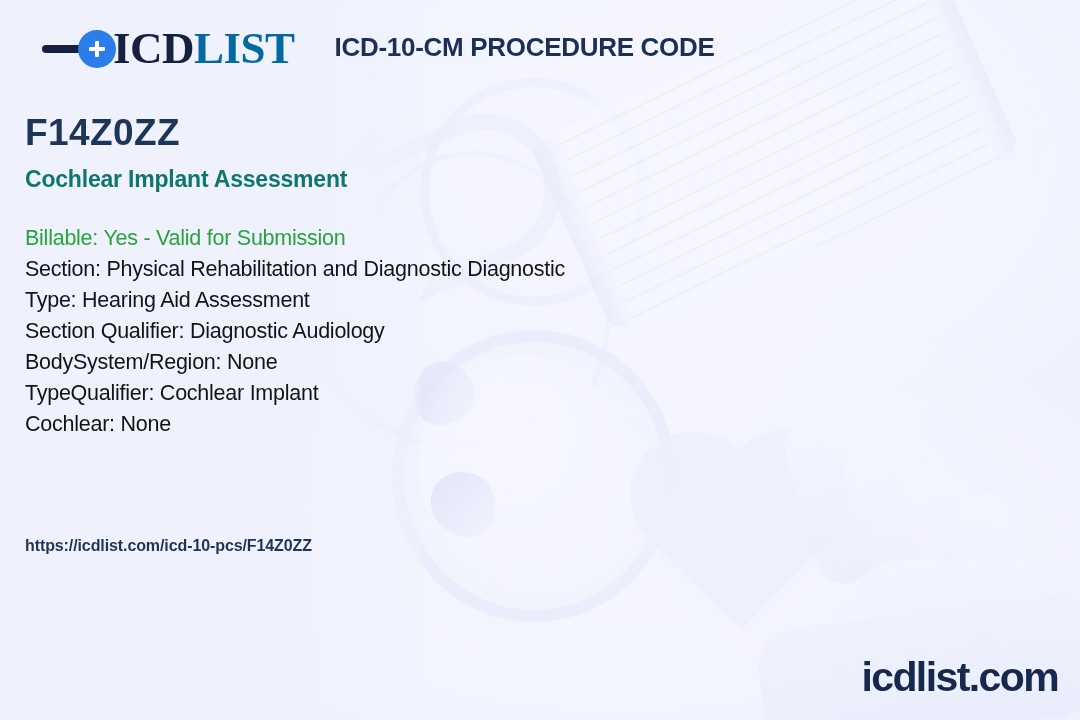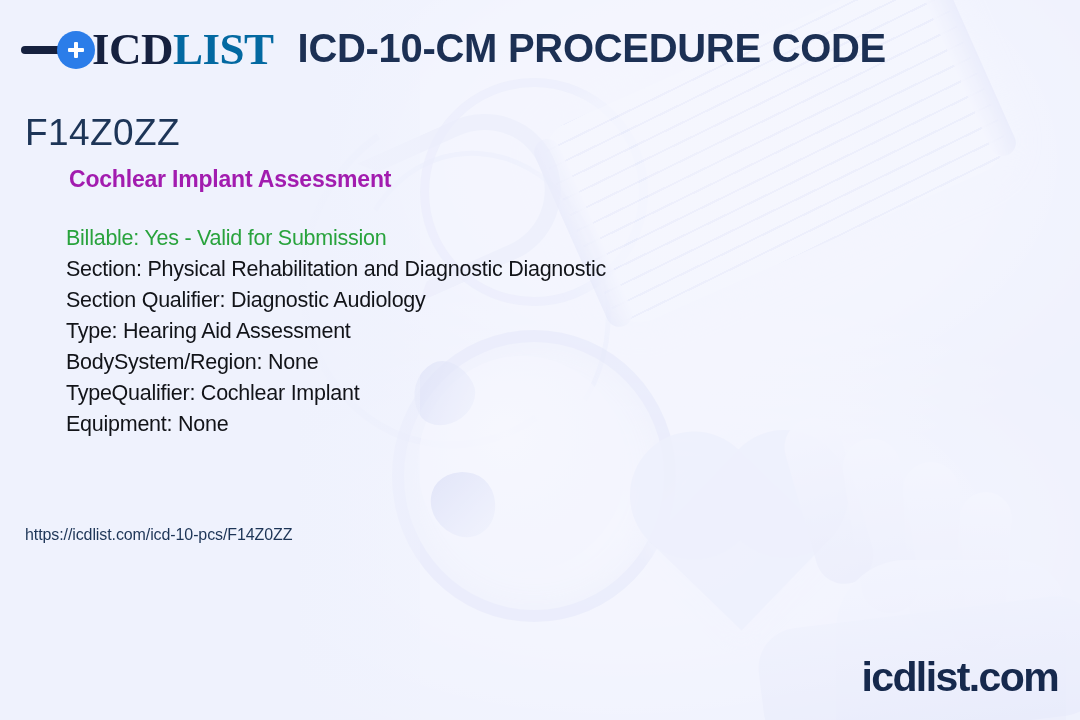--- a/index.html
+++ b/index.html
@@ -217,24 +217,24 @@
   #content {
     position: relative;
     z-index: 5;
     width: 1080px;
     height: 720px;
   }
 
   
   #header {
     position: absolute;
-    left: 21px; top: 26px;
+    left: 42px; top: 26px;
     display: flex;
     align-items: center;
-    gap: 24px;
+    gap: 40px;
   }
   #brand-logo {
     display: flex;
     align-items: center;
   }
   .logo-dash {
     width: 42px; height: 8px;
     border-radius: 4px;
     background: #16213f;
     margin-right: -6px;
@@ -266,69 +266,67 @@
     font-family: "Liberation Serif", serif;
     font-weight: bold;
     font-size: 45px;
     letter-spacing: -0.5px;
     line-height: 1;
   }
   .logo-icd  { color: #16213f; }
   .logo-list { color: #0369a1; }
 
   #header-title {
-    font-size: 40px;
+    font-size: 26px;
     font-weight: bold;
     color: #1c3054;
     letter-spacing: -0.3px;
     white-space: nowrap;
     padding-bottom: 2px;
   }
 
   
   #code {
     position: absolute;
     left: 25px; top: 112px;
     font-size: 37px;
-    font-weight: normal;
+    font-weight: bold;
     color: #1d3557;
     letter-spacing: 0.4px;
   }
   #code-description {
     position: absolute;
     left: 25px; top: 166px;
     font-size: 23px;
     font-weight: bold;
-    color: #a21caf;
+    color: #0f766e;
     letter-spacing: -0.2px;
-    margin-left: 44px;
   }
 
   
   #details {
     position: absolute;
     left: 25px; top: 223px;
     width: 880px;
   }
   .detail-line {
     font-size: 21.5px;
     line-height: 31px;
     color: #121419;
     letter-spacing: -0.25px;
     white-space: nowrap;
-    margin-left: 41px;
   }
   .detail-line.billable { color: #29a33d; }
 
   
   #url {
     position: absolute;
-    left: 25px; top: 526px;
+    left: 25px; top: 537px;
     font-size: 16px;
-    font-weight: normal;
+    font-weight: bold;
     color: #1d3557;
     letter-spacing: -0.1px;
   }
 
   
   #footer-brand {
     position: absolute;
     right: 22px; bottom: 22px;
     font-size: 41px;
     font-weight: bold;
@@ -385,25 +383,25 @@
       <div id="header-title">ICD-10-CM PROCEDURE CODE</div>
     </div>
 
     <div id="code">F14Z0ZZ</div>
 
     <div id="code-description">Cochlear Implant Assessment</div>
 
     <div id="details">
         <div class="detail-line billable">Billable: Yes - Valid for Submission</div>
         <div class="detail-line">Section: Physical Rehabilitation and Diagnostic Diagnostic</div>
+        <div class="detail-line">Type: Hearing Aid Assessment</div>
         <div class="detail-line">Section Qualifier: Diagnostic Audiology</div>
-        <div class="detail-line">Type: Hearing Aid Assessment</div>
         <div class="detail-line">BodySystem/Region: None</div>
         <div class="detail-line">TypeQualifier: Cochlear Implant</div>
-        <div class="detail-line">Equipment: None</div>
+        <div class="detail-line">Cochlear: None</div>
       </div>
 
     <div id="url">https://icdlist.com/icd-10-pcs/F14Z0ZZ</div>
 
     <div id="footer-brand">icdlist.com</div>
 
   </div>
 </div>
 
 </body></html>

